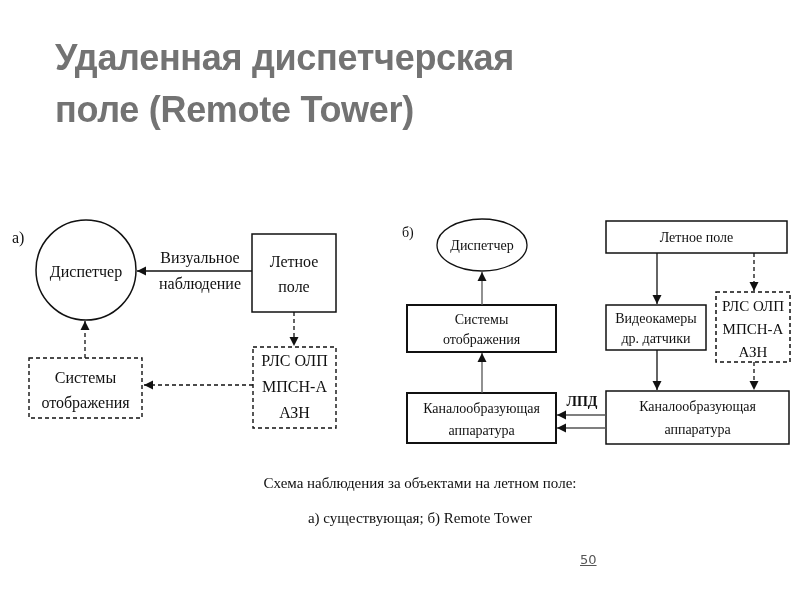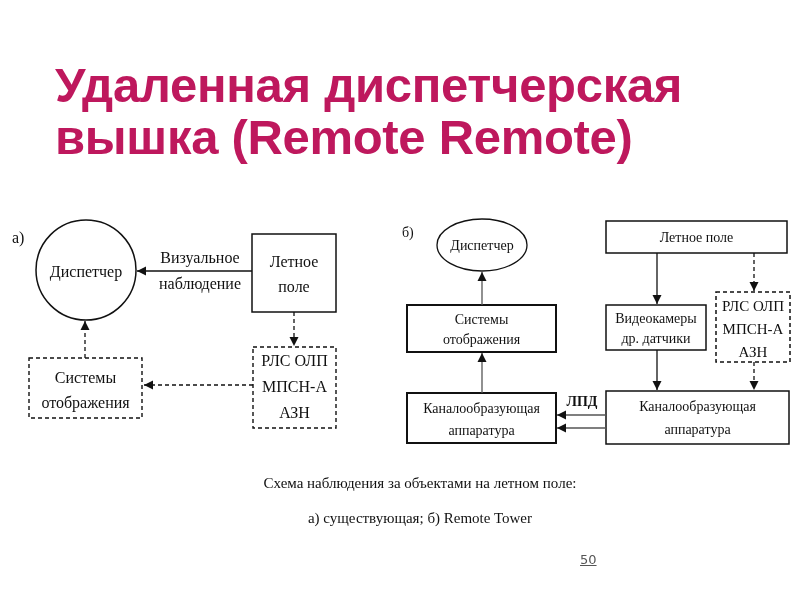--- a/index.html
+++ b/index.html
@@ -1,39 +1,39 @@
 <!DOCTYPE html>
 <html><head>
   <meta charset="utf-8">
   <style>
     html, body { margin: 0; padding: 0; }
     body { width: 800px; height: 600px; background: #ffffff; position: relative; overflow: hidden; }
     .title {
       position: absolute; left: 55px; top: 32px;
       font-family: "Liberation Sans", sans-serif; font-weight: bold;
-      font-size: 49px; line-height: 52px; color: #be185d; letter-spacing: -0.3px; margin-top: 27px;
+      font-size: 36px; line-height: 52px; color: #737373; letter-spacing: -0.3px;
     }
     .title div { white-space: nowrap; }
     svg.diagram { position: absolute; left: 0; top: 0; }
     svg text { font-family: "Liberation Serif", serif; fill: #111; }
     .caption {
       position: absolute; left: 0; width: 840px; text-align: center;
       font-family: "Liberation Serif", serif; font-size: 15px; color: #111;
     }
     .page-num {
       position: absolute; left: 580px; top: 552px;
       font-family: "DejaVu Sans", sans-serif; font-size: 13px; color: #555; text-decoration: underline;
     }
   </style>
 </head>
 <body>
 
 <div class="title">
   <div>Удаленная диспетчерская</div>
-  <div>вышка (Remote Remote)</div>
+  <div>поле (Remote Tower)</div>
 </div>
 
 <svg class="diagram" width="800" height="600" viewBox="0 0 800 600">
   <defs>
     <marker id="ah" viewBox="0 0 10 10" refX="10" refY="5" markerWidth="7" markerHeight="7" orient="auto-start-reverse">
       <path d="M0,0 L10,5 L0,10 z" fill="#111"></path>
     </marker>
   </defs>
 
   <g>

